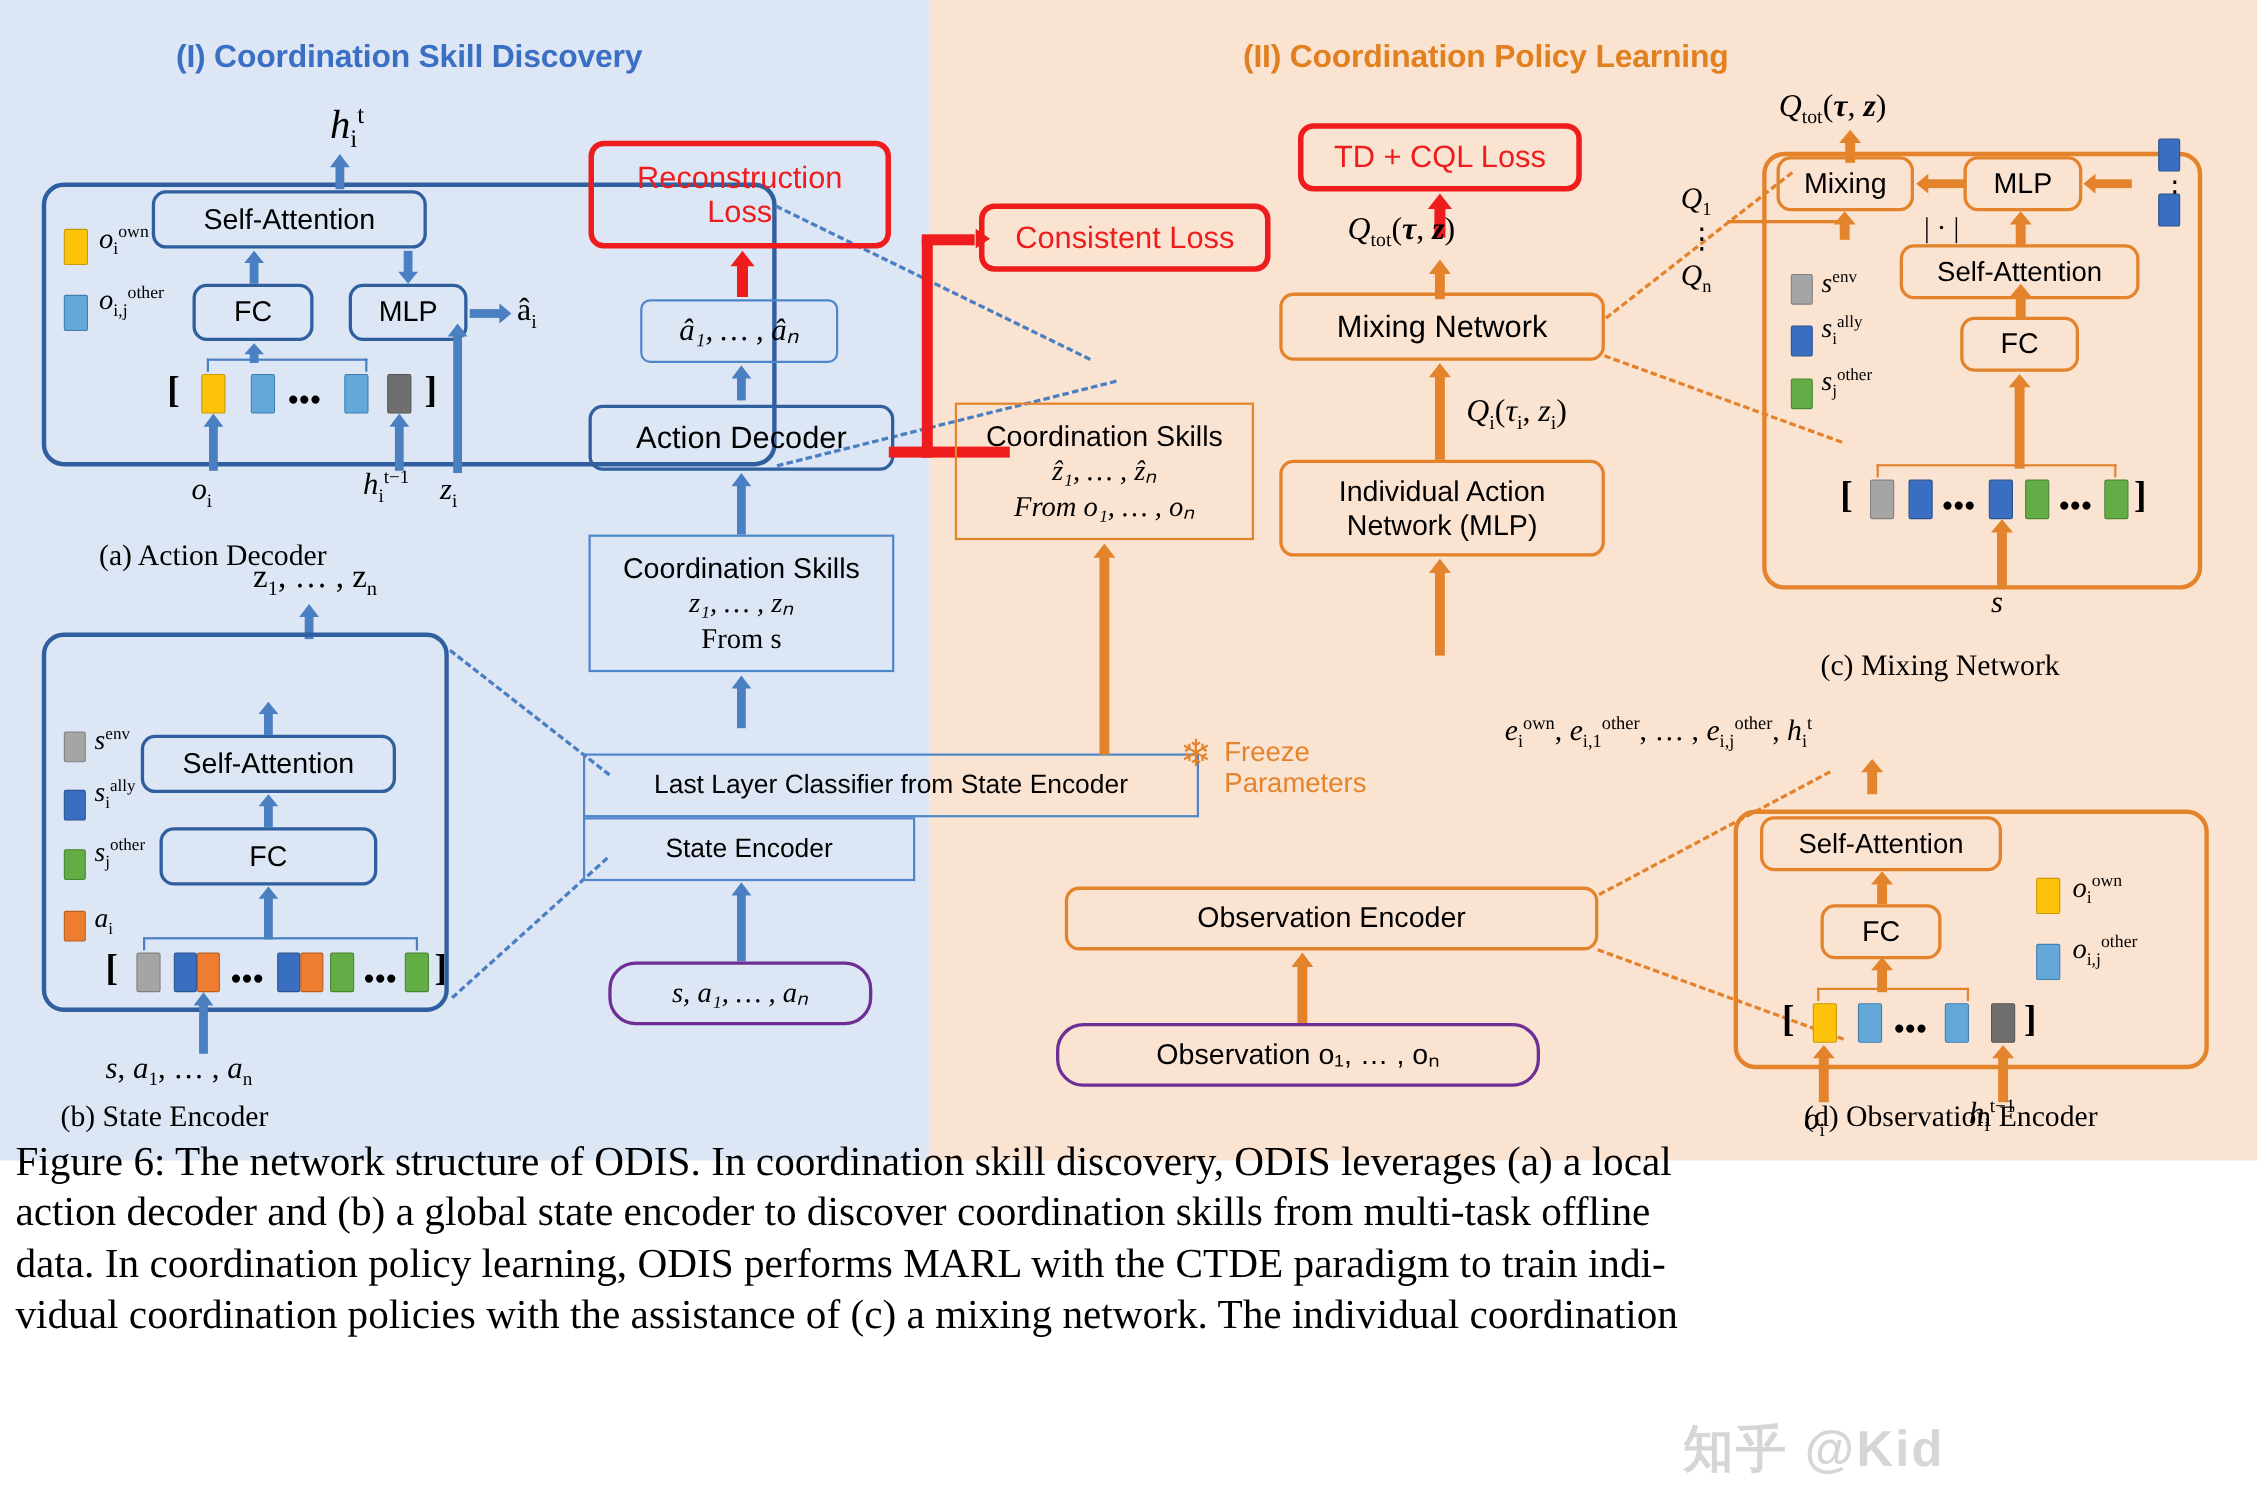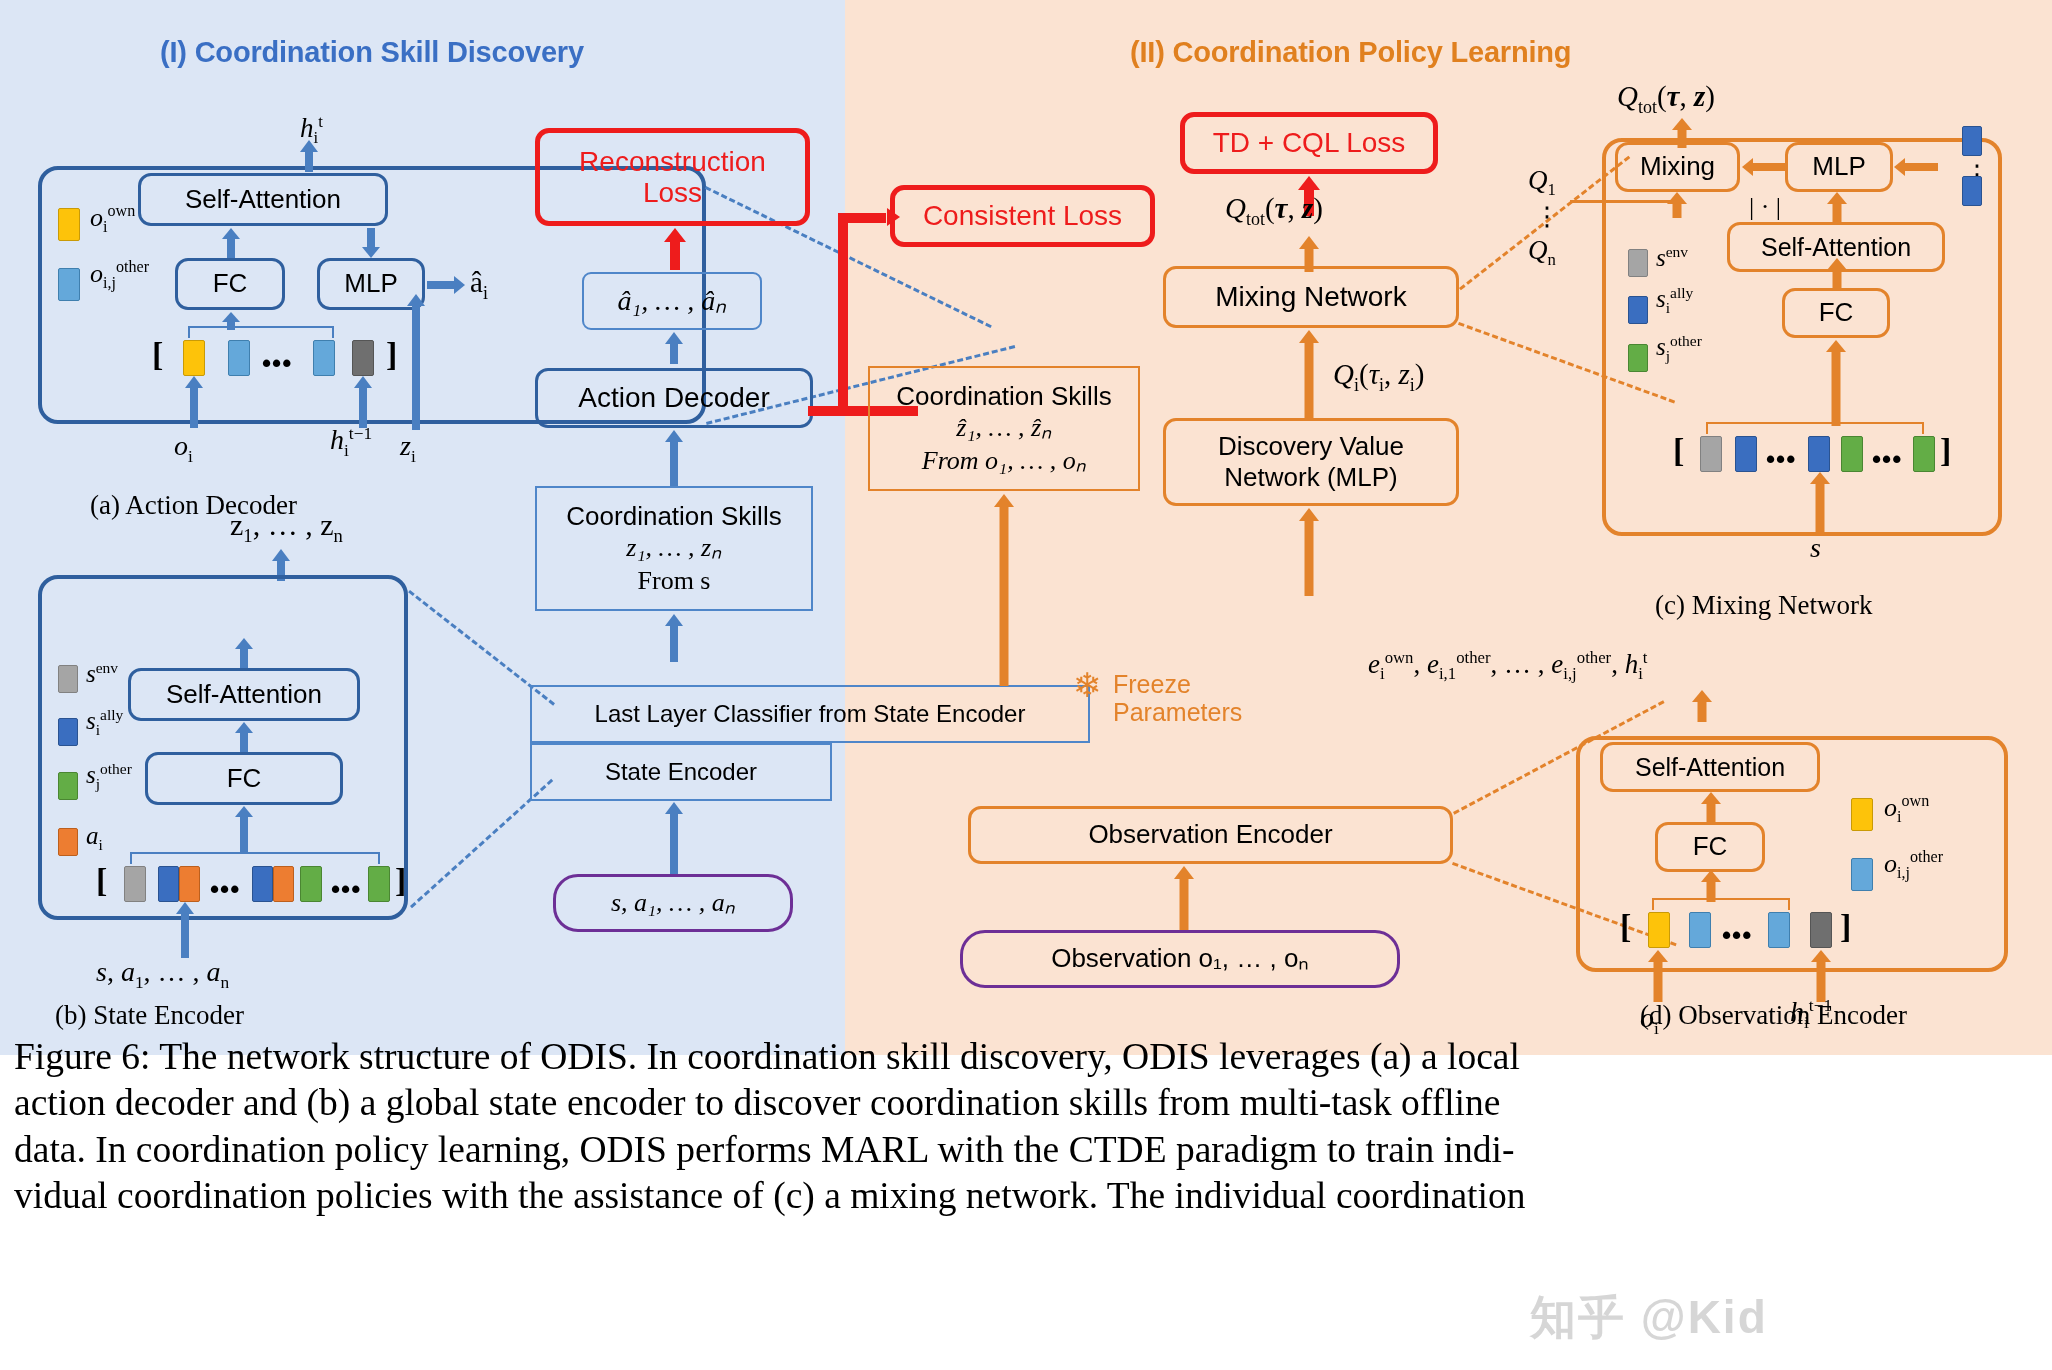--- a/index.html
+++ b/index.html
@@ -103,21 +103,21 @@
 <div id="figure">
 
   <div class="panel" id="panel-left"></div>
   <div class="panel" id="panel-right"></div>
 
   <div class="panel-title" id="title-left">(I) Coordination Skill Discovery</div>
   <div class="panel-title" id="title-right">(II) Coordination Policy Learning</div>
 
   <div class="box bx-group-blue" style="left:38px; top:166px; width:668px; height:258px;"></div>
 
-  <div class="math up" style="left:300px; top:112px; font-size:27px;"><span class="it">h</span><sub>i</sub><sup>t</sup></div>
+  <div class="math up" style="left:300px; top:92px; font-size:37px;"><span class="it">h</span><sub>i</sub><sup>t</sup></div>
   <div class="ar ar-up c-blue" style="left:300px; top:140px; width:18px; height:32px;">
     <div class="shaft" style="width:8px; height:24px; background:var(--c);"></div>
     <div class="head" style="border-left:9px solid transparent;border-right:9px solid transparent;border-bottom:12px solid var(--c);"></div>
   </div>
 
   <div class="box bx-blue f26" style="left:138px; top:173px; width:250px; height:53px;">Self-Attention</div>
 
   <div class="box bx-blue f26" style="left:175px; top:258px; width:110px; height:52px;">FC</div>
 
   <div class="box bx-blue f26" style="left:317px; top:258px; width:108px; height:52px;">MLP</div>
@@ -331,21 +331,21 @@
 
   <div class="ar ar-up c-orange" style="left:1300px; top:330px; width:18px; height:88px;">
     <div class="shaft" style="width:9px; height:78px; background:var(--c);"></div>
     <div class="head" style="border-left:10px solid transparent;border-right:10px solid transparent;border-bottom:13px solid var(--c);"></div>
   </div>
 
   <div class="math up" style="left:1333px; top:358px; font-size:29px;">
     <span class="it">Q</span><sub>i</sub>(<span class="it">τ</span><sub>i</sub>, <span class="it">z</span><sub>i</sub>)</div>
 
   <div class="box bx-orange" style="left:1163px; top:418px; width:296px; height:88px; flex-direction:column; font-size:26px; line-height:1.2;">
-    <div>Discovery Value</div>
+    <div>Individual Action</div>
     <div>Network (MLP)</div>
   </div>
 
   <div class="ar ar-up c-orange" style="left:1300px; top:508px; width:18px; height:88px;">
     <div class="shaft" style="width:9px; height:78px; background:var(--c);"></div>
     <div class="head" style="border-left:10px solid transparent;border-right:10px solid transparent;border-bottom:13px solid var(--c);"></div>
   </div>
 
   <div class="box bx-orange f26" style="left:968px; top:806px; width:485px; height:58px;">Observation Encoder</div>
 

